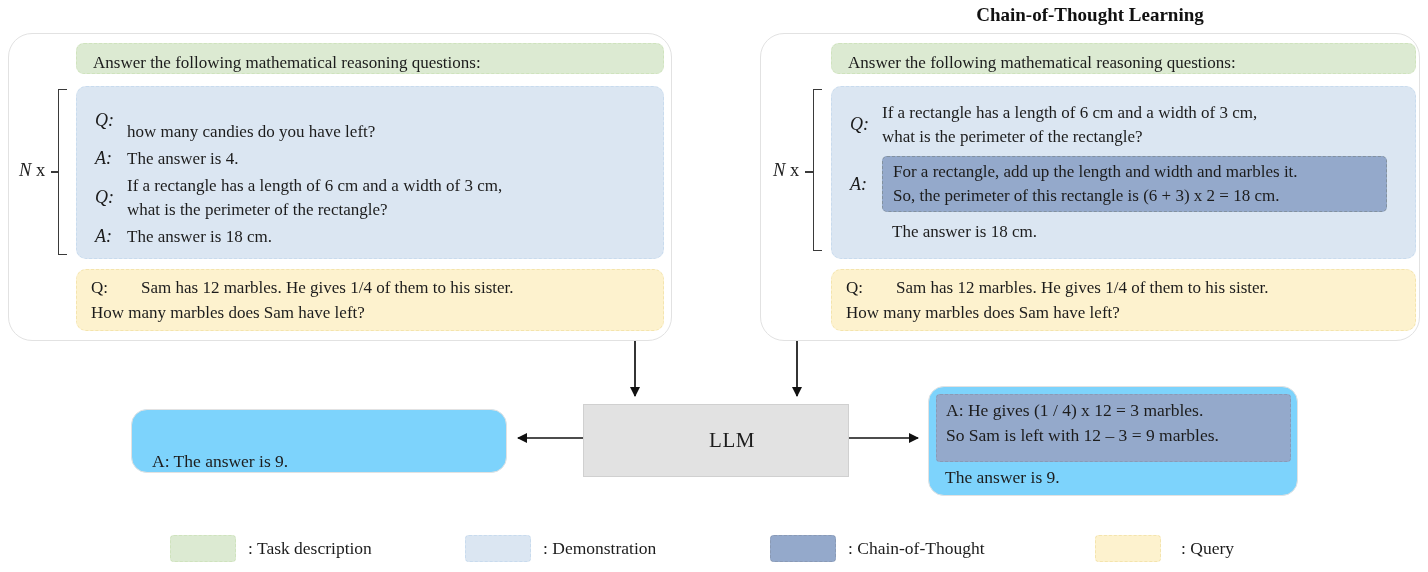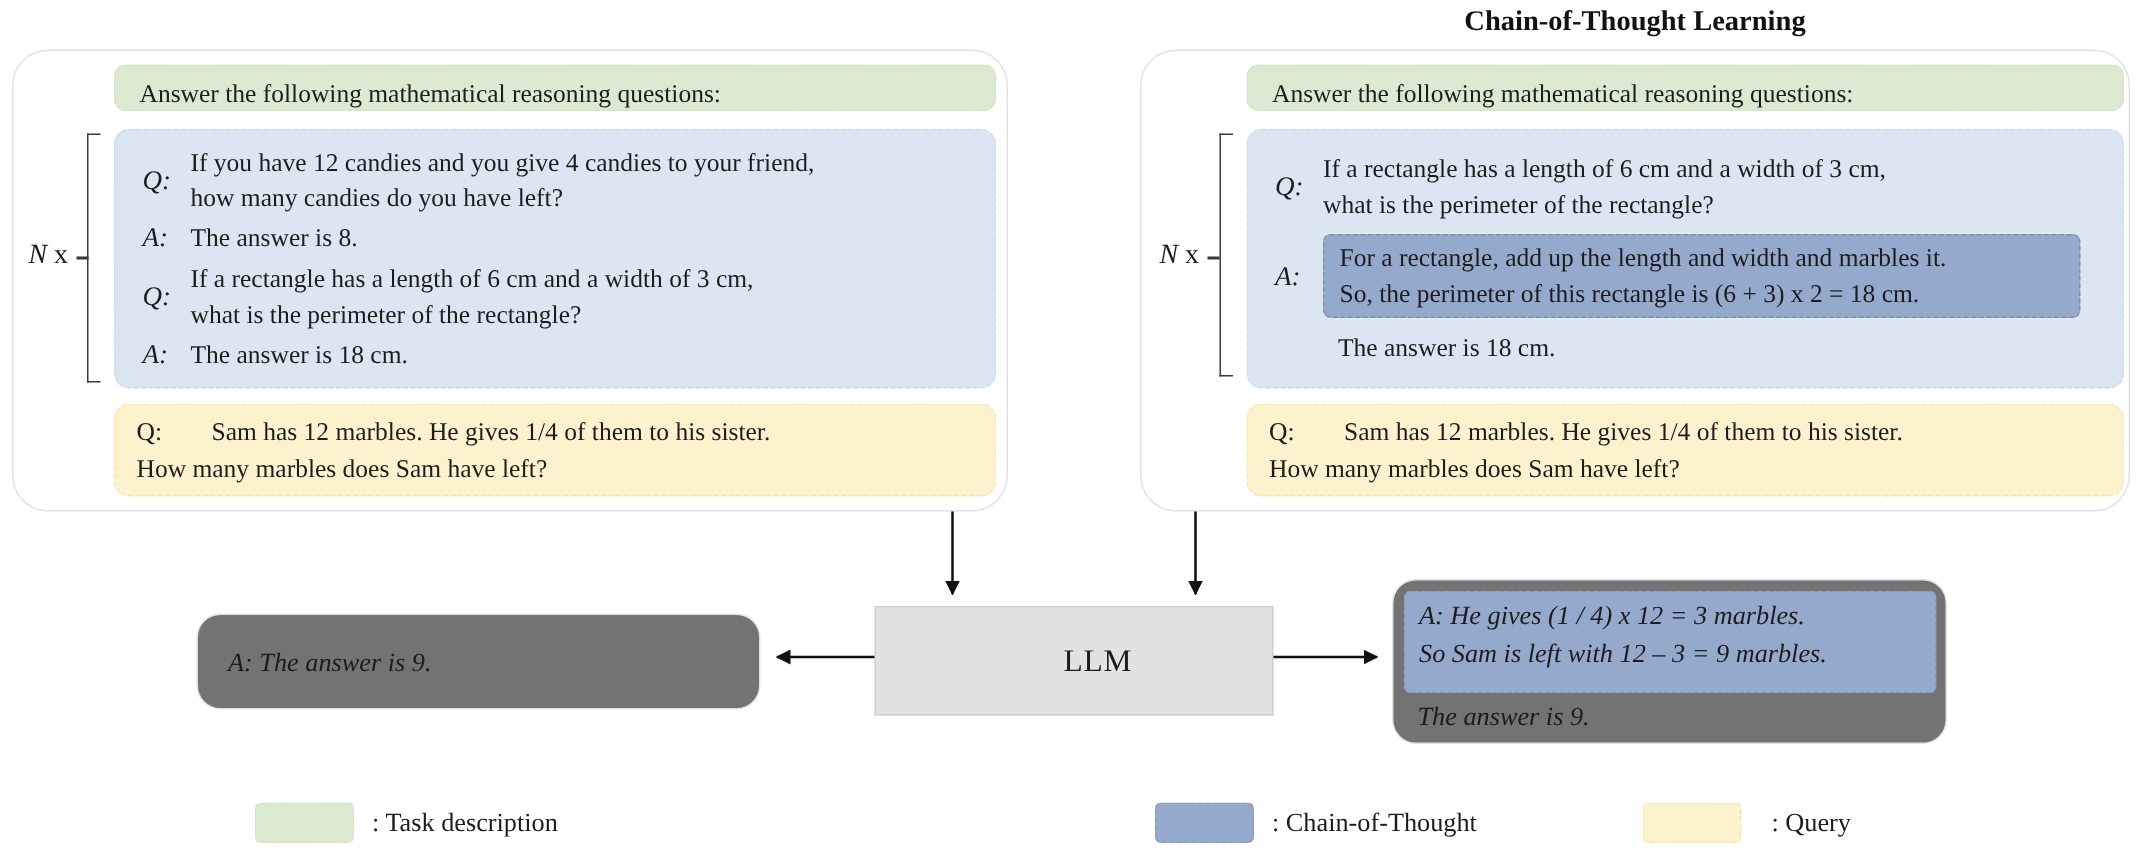--- a/index.html
+++ b/index.html
@@ -36,22 +36,22 @@
     position:absolute; width:9px;
     border-left:1.6px solid #3a3a3a; border-top:1.6px solid #3a3a3a; border-bottom:1.6px solid #3a3a3a;
   }
   .n-label { position:absolute; font-size:18.5px; white-space:nowrap; }
   .n-label .n-it { font-style:italic; }
   .n-tick { position:absolute; height:1.6px; background:#3a3a3a; }
   .llm-box {
     position:absolute; background:#e2e2e2; border:1px solid #d0d0d0;
     display:flex; align-items:center; justify-content:center; font-size:21px; letter-spacing:.5px;padding-left:32px;
   }
-  .out-box { position:absolute; background:#737373; border:1.5px solid #e2e2e2; border-radius:16px;font-style:italic; }
-  .out-simple { display:flex; align-items:center; padding-left:20px; font-size:17.5px; }
+  .out-box { position:absolute; background:#7dd3fc; border:1.5px solid #e2e2e2; border-radius:16px; }
+  .out-simple { display:flex; align-items:flex-end; padding-left:20px; font-size:17.5px; }
   .out-cot-inner {
     position:absolute; left:7px; top:7px; width:355px; height:68px;
     background:#94a9cb; border:1.5px dashed #8a9ab5; border-radius:4px;
     padding:3px 9px; font-size:17.5px; line-height:1.42;
   }
   .out-cot-answer { position:absolute; left:16px; top:80px; font-size:17.5px; }
   .arrows { position:absolute; left:0; top:0; pointer-events:none; }
   .legend-item { position:absolute; display:flex; align-items:center; gap:12px; font-size:17.5px; }
   .swatch { width:66px; height:27px; border-radius:4px; flex:none; }
   .swatch-task  { background:#dcead2; border:1.5px dashed #cfe3bd; }
@@ -76,27 +76,27 @@
       <span class="n-it">N</span>
       <span>x</span>
     </div>
     <div class="n-tick" style="left:42px; top:137px; width:8px;"></div>
     <div class="bracket" style="left:49px; top:55px; height:166px;"></div>
 
     <div class="box demo-box" style="left:67px; top:52px; width:588px; height:173px;">
       <div class="qa-row">
         <span class="qa-label">Q:</span>
         <span class="qa-text">
-          <span>If you have 12 candies and you give 4 candies to your friend,</span><br>
+          <br>
           <span>how many candies do you have left?</span>
         </span>
       </div>
       <div class="qa-row">
         <span class="qa-label">A:</span>
-        <span class="qa-text">The answer is 8.</span>
+        <span class="qa-text">The answer is 4.</span>
       </div>
       <div class="qa-row">
         <span class="qa-label">Q:</span>
         <span class="qa-text">
           <span>If a rectangle has a length of 6 cm and a width of 3 cm,</span><br>
           <span>what is the perimeter of the rectangle?</span>
         </span>
       </div>
       <div class="qa-row">
         <span class="qa-label">A:</span>
@@ -181,20 +181,24 @@
     <line x1="635" y1="341" x2="635" y2="396" stroke="#111" stroke-width="1.7" marker-end="url(#ah)"></line>
     <line x1="797" y1="341" x2="797" y2="396" stroke="#111" stroke-width="1.7" marker-end="url(#ah)"></line>
     <line x1="583" y1="438" x2="518" y2="438" stroke="#111" stroke-width="1.7" marker-end="url(#ah)"></line>
     <line x1="849" y1="438" x2="918" y2="438" stroke="#111" stroke-width="1.7" marker-end="url(#ah)"></line>
   </svg>
 
   <div class="legend-item" style="left:170px; top:535px;text-align:center;">
     <span class="swatch swatch-task"></span>
     <span>: Task description</span>
   </div>
+  <div class="legend-item" style="left:465px; top:535px;">
+    <span class="swatch swatch-demo"></span>
+    <span>: Demonstration</span>
+  </div>
   <div class="legend-item" style="left:770px; top:535px;">
     <span class="swatch swatch-cot"></span>
     <span>: Chain-of-Thought</span>
   </div>
   <div class="legend-item" style="left:1095px; top:535px;gap:20px;">
     <span class="swatch swatch-query"></span>
     <span>: Query</span>
   </div>
 
 </div>

